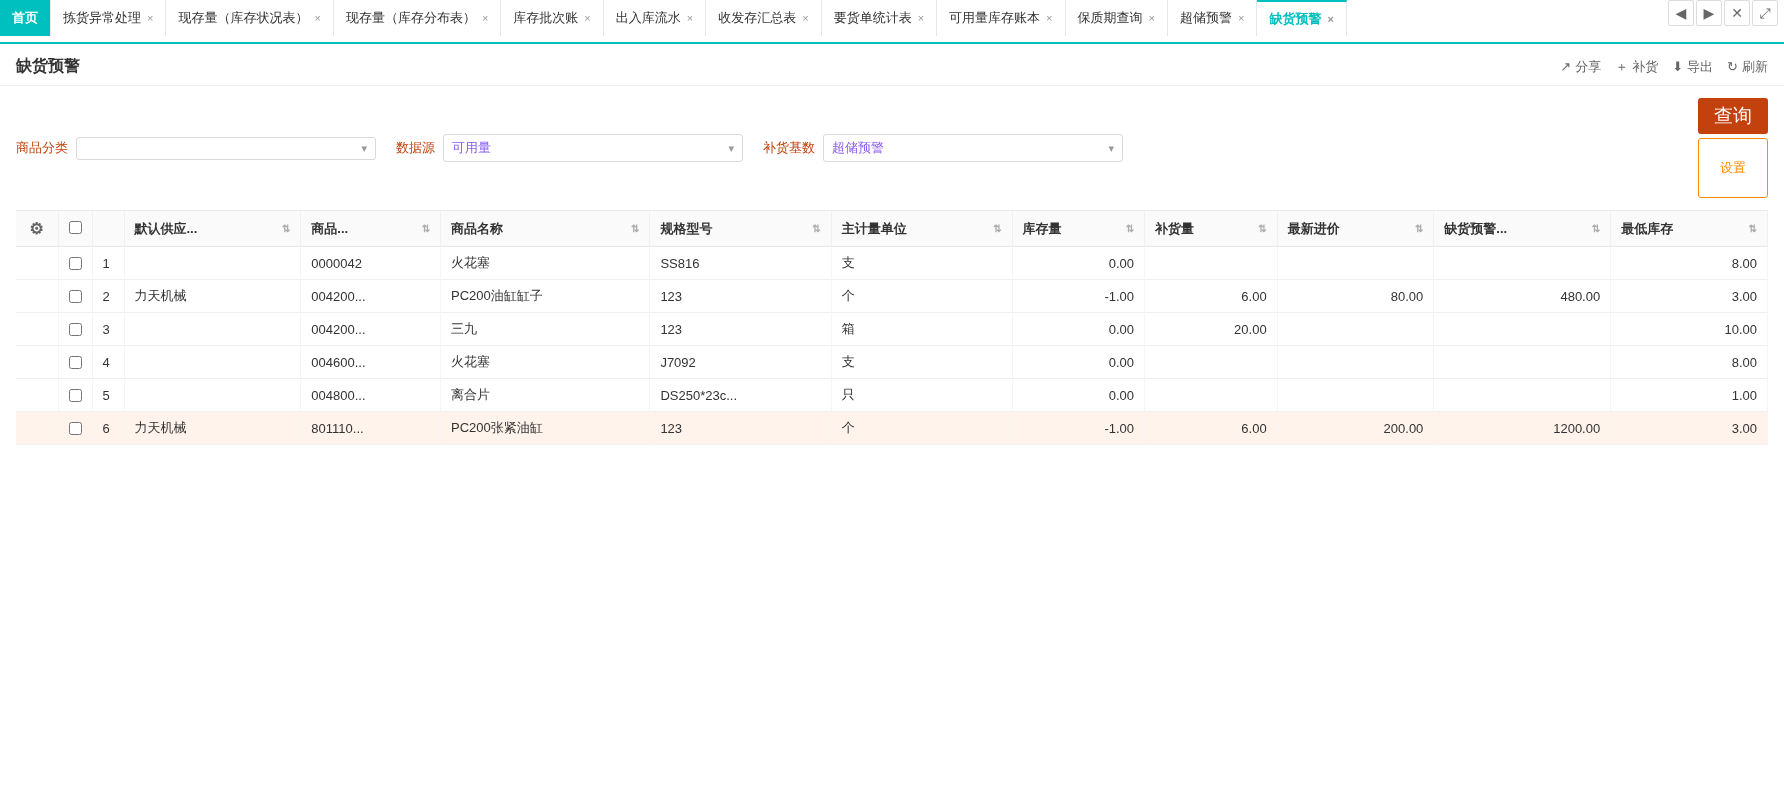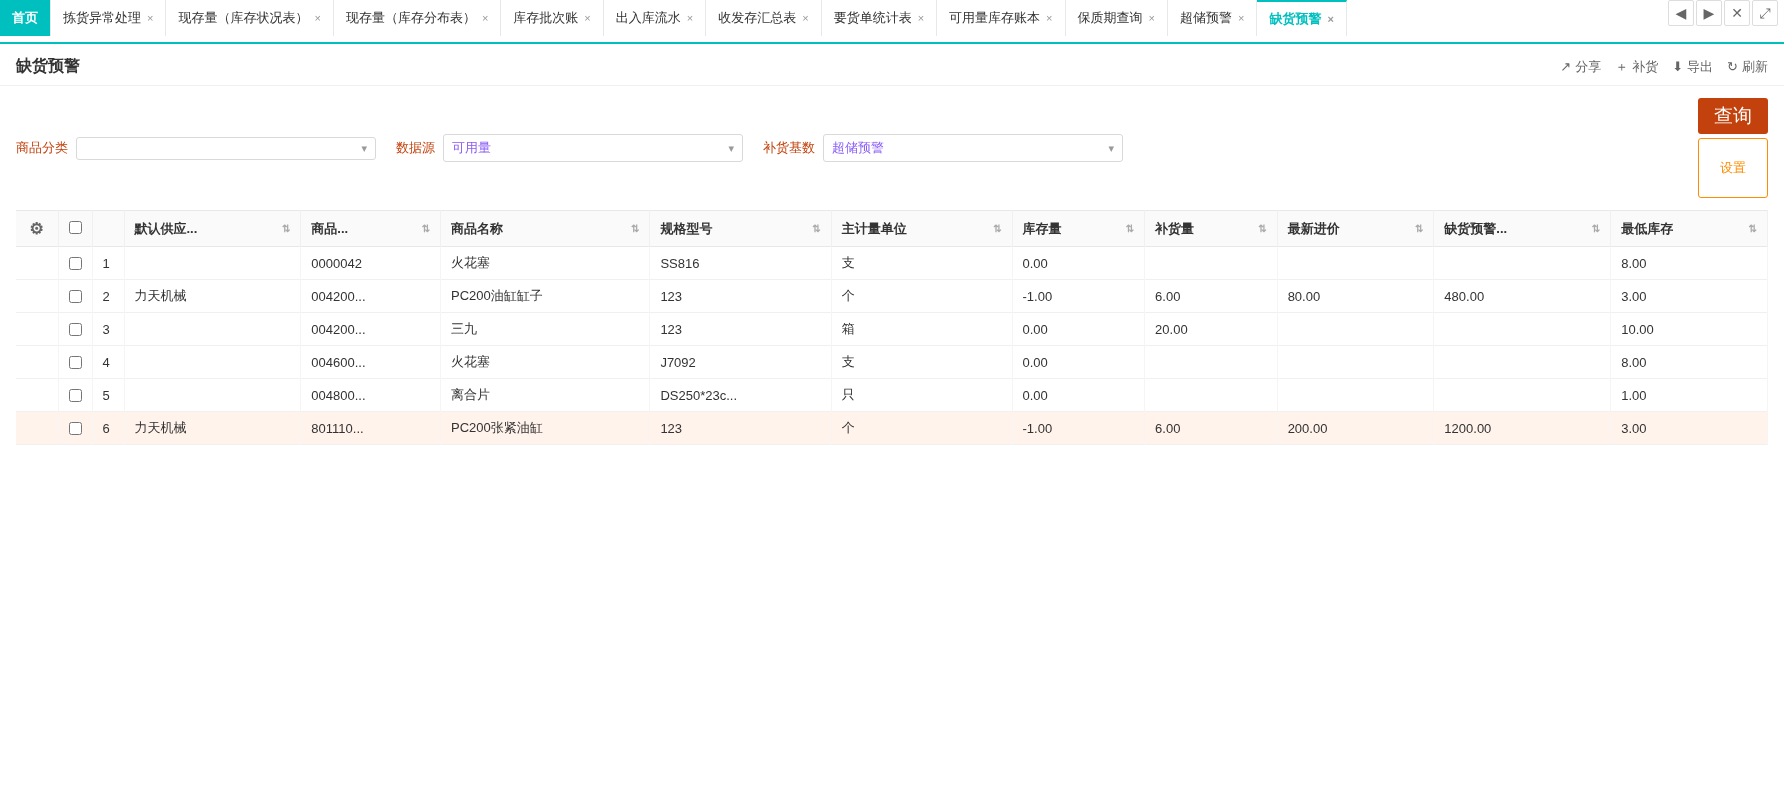--- a/index.html
+++ b/index.html
@@ -186,21 +186,21 @@
       border-bottom: 1px solid #f0f0f0;
     }
     tbody tr.highlighted { background: #fff3ec; }
     tbody td {
       padding: 7px 10px;
       color: #333;
       border-right: 1px solid #f5f5f5;
     }
     tbody td:first-child { text-align: center; color: #666; }
     tbody td:nth-child(2) { text-align: center; }
-    .col-num { text-align: left; }
+    .col-num { text-align: right; }
 
     .th-sort {
       display: flex;
       align-items: center;
       gap: 3px;
       cursor: pointer;
       justify-content: space-between;
     }
     .sort-icon { color: #aaa; font-size: 10px; }
 

